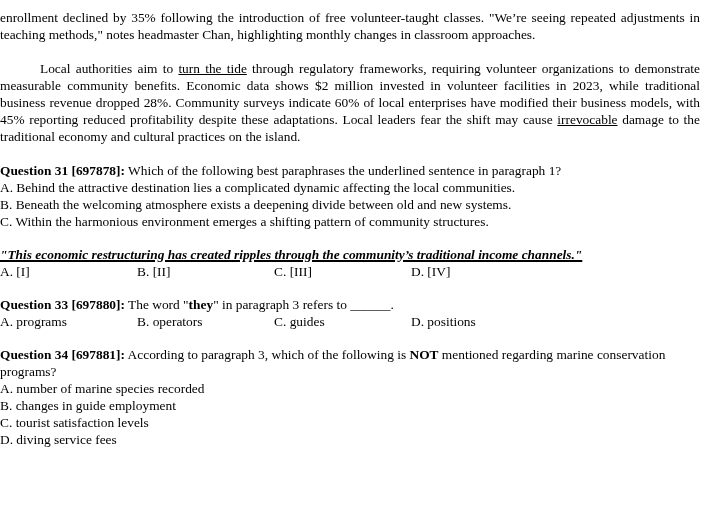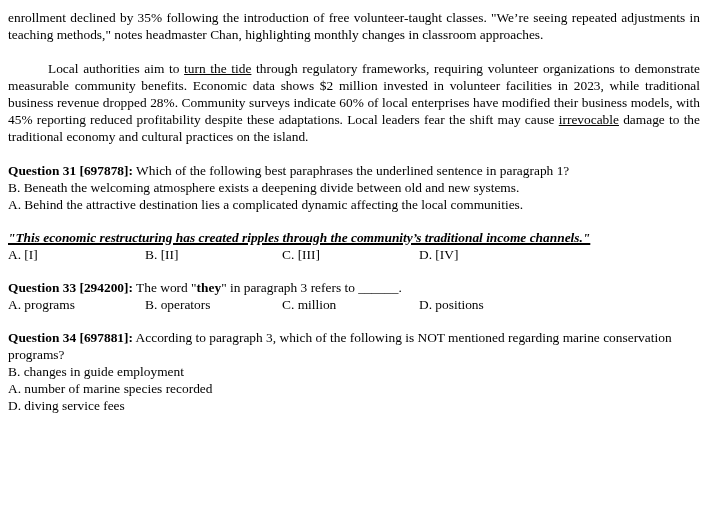--- a/index.html
+++ b/index.html
@@ -3,27 +3,27 @@
 <meta charset="utf-8">
 <style>
   html, body { margin: 0; padding: 0; background: #ffffff; }
   body {
     width: 708px; height: 506px; overflow: hidden;
     font-family: "Liberation Serif", "DejaVu Serif", serif;
     color: #000000;
     font-size: 13.4px;
     line-height: 17px;
   }
-  .page { padding: 9px 8px 0 8px; }
+  .page { padding: 9px 8px 0 0; }
   .para { text-align: justify; margin: 0 0 17px 0; }
   .para-indent { text-indent: 40px; }
   .bu { font-weight: normal; text-decoration: underline; }
   .q-block { margin: 4px 0 16px 0; }
   .q-label { font-weight: bold; }
-  .b { font-weight: normal; }
+  .b { font-weight: bold; }
   .bu-word { font-weight: bold; }
   .inserted-sentence {
     font-weight: bold; font-style: italic;
     text-decoration: underline;
     text-decoration-thickness: 1.5px;
   }
   .opt-list div { margin: 0; }
   .opt-row span.opt-cell { display: inline-block; width: 137px; }
   .opt-row span.opt-cell:last-child { width: auto; }
 </style>
@@ -36,41 +36,43 @@
     <span>enrollment declined by 35% following the introduction of free volunteer-taught classes. "We’re seeing repeated adjustments in teaching methods," notes headmaster Chan, highlighting monthly changes in classroom approaches.</span>
   </p>
 
   <p class="para para-indent">
     <span>Local authorities aim to </span><span class="bu">turn the tide</span><span> through regulatory frameworks, requiring volunteer organizations to demonstrate measurable community benefits. Economic data shows $2 million invested in volunteer facilities in 2023, while traditional business revenue dropped 28%. Community surveys indicate 60% of local enterprises have modified their business models, with 45% reporting reduced profitability despite these adaptations. Local leaders fear the shift may cause </span><span class="bu">irrevocable</span><span> damage to the traditional economy and cultural practices on the island.</span>
   </p>
 
   <div class="q-block">
     <div><span class="q-label">Question 31 [697878]:</span><span> Which of the following best paraphrases the underlined sentence in paragraph 1?</span></div>
     <div class="opt-list">
+      <div>A. Behind the attractive destination lies a complicated dynamic affecting the local communities.</div>
       <div>B. Beneath the welcoming atmosphere exists a deepening divide between old and new systems.</div>
-      <div>A. Behind the attractive destination lies a complicated dynamic affecting the local communities.</div>
+      <div>C. Within the harmonious environment emerges a shifting pattern of community structures.</div>
     </div>
   </div>
 
   <div class="q-block">
     <div><span class="inserted-sentence">"This economic restructuring has created ripples through the community’s traditional income channels."</span></div>
     <div class="opt-row">
       <span class="opt-cell">A. [I]</span><span class="opt-cell">B. [II]</span><span class="opt-cell">C. [III]</span><span class="opt-cell">D. [IV]</span>
     </div>
   </div>
 
   <div class="q-block">
-    <div><span class="q-label">Question 33 [294200]:</span><span> The word "</span><span class="bu-word">they</span><span>" in paragraph 3 refers to ______.</span></div>
+    <div><span class="q-label">Question 33 [697880]:</span><span> The word "</span><span class="bu-word">they</span><span>" in paragraph 3 refers to ______.</span></div>
     <div class="opt-row">
-      <span class="opt-cell">A. programs</span><span class="opt-cell">B. operators</span><span class="opt-cell">C. million</span><span class="opt-cell">D. positions</span>
+      <span class="opt-cell">A. programs</span><span class="opt-cell">B. operators</span><span class="opt-cell">C. guides</span><span class="opt-cell">D. positions</span>
     </div>
   </div>
 
   <div class="q-block">
     <div><span class="q-label">Question 34 [697881]:</span><span> According to paragraph 3, which of the following is </span><span class="b">NOT</span><span> mentioned regarding marine conservation programs?</span></div>
     <div class="opt-list">
+      <div>A. number of marine species recorded</div>
       <div>B. changes in guide employment</div>
-      <div>A. number of marine species recorded</div>
+      <div>C. tourist satisfaction levels</div>
       <div>D. diving service fees</div>
     </div>
   </div>
 
 </div>
 
 </body></html>

